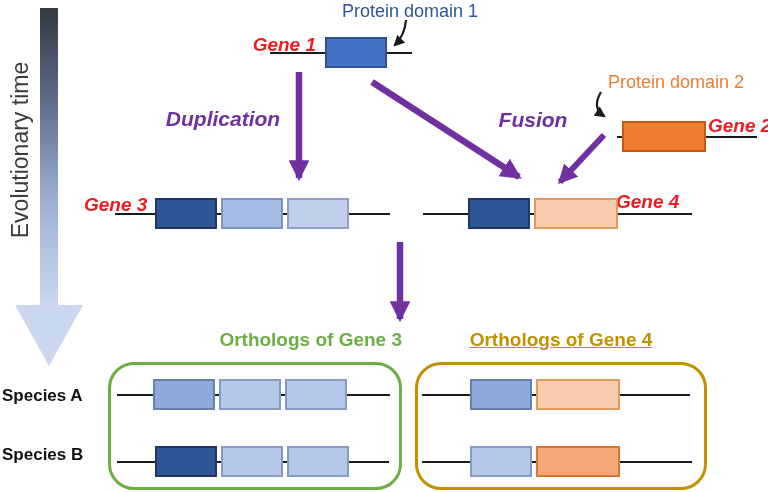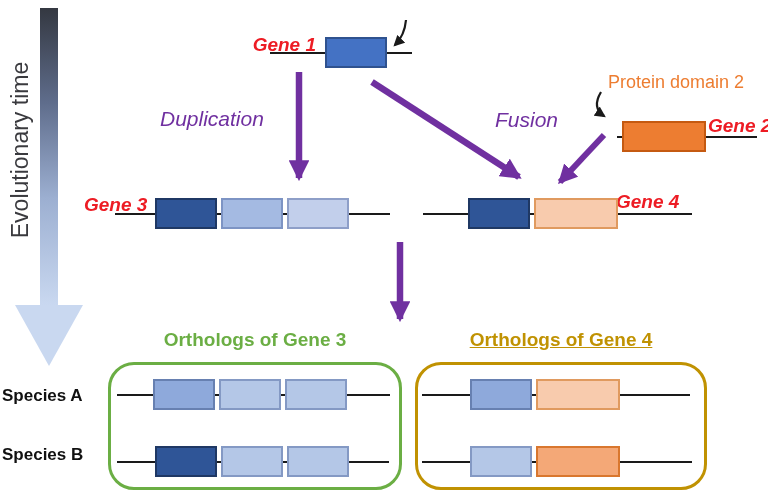--- a/index.html
+++ b/index.html
@@ -60,32 +60,32 @@
   .gene-label {
     color: var(--red);
     font-style: italic;
     font-weight: 700;
     font-size: 19px;
     white-space: nowrap;
   }
   .event-label {
     color: var(--purple);
     font-style: italic;
-    font-weight: 400;
+    font-weight: 700;
     font-size: 21px;
-    text-align: left;
+    text-align: center;
     white-space: nowrap;
   }
   .domain-label { font-size: 18px; text-align: center; white-space: nowrap; }
   .domain-label.blue   { color: var(--label_blue); }
   .domain-label.orange { color: var(--orange); }
   .ortho-title {
     font-size: 19px; font-weight: 600; text-align: center; white-space: nowrap;
   }
-  .ortho-title.green { color: var(--green); }
+  .ortho-title.green { color: var(--green); text-align: right; }
   .ortho-title.gold  { color: var(--gold); text-decoration: underline; }
   .species-label {
     font-size: 17px; font-weight: 700; color: #111; white-space: nowrap;
   }
 
   
   .ortho-frame { border-radius: 26px; box-sizing: border-box; }
   .ortho-frame.green { border: 3px solid var(--green); }
   .ortho-frame.gold  { border: 3px solid var(--gold); }
 
@@ -93,20 +93,21 @@
 </style>
 </head>
 <body>
 
 <div class="canvas">
 
   <div class="abs time-shaft"></div>
   <div class="abs time-head"></div>
   <div class="abs time-label">Evolutionary time</div>
 
+  <div class="abs domain-label blue" style="left:330px; top:1px; width:160px;">Protein domain 1</div>
   <div class="abs domain-label orange" style="left:556px; top:72px; width:152px;margin-left:44px;">Protein domain 2</div>
 
   <div class="abs event-label" style="left:160px; top:107px; width:126px;">Duplication</div>
   <div class="abs event-label" style="left:495px; top:108px; width:76px;">Fusion</div>
 
   <div class="abs gene-label" style="left:250px; top:34px; width:66px; text-align:right;">Gene 1</div>
   <div class="abs gene-label" style="left:708px; top:115px; width:60px;">Gene 2</div>
   <div class="abs gene-label" style="left:84px; top:194px; width:68px; text-align:left;">Gene 3</div>
   <div class="abs gene-label" style="left:616px; top:191px; width:66px;">Gene 4</div>
 

